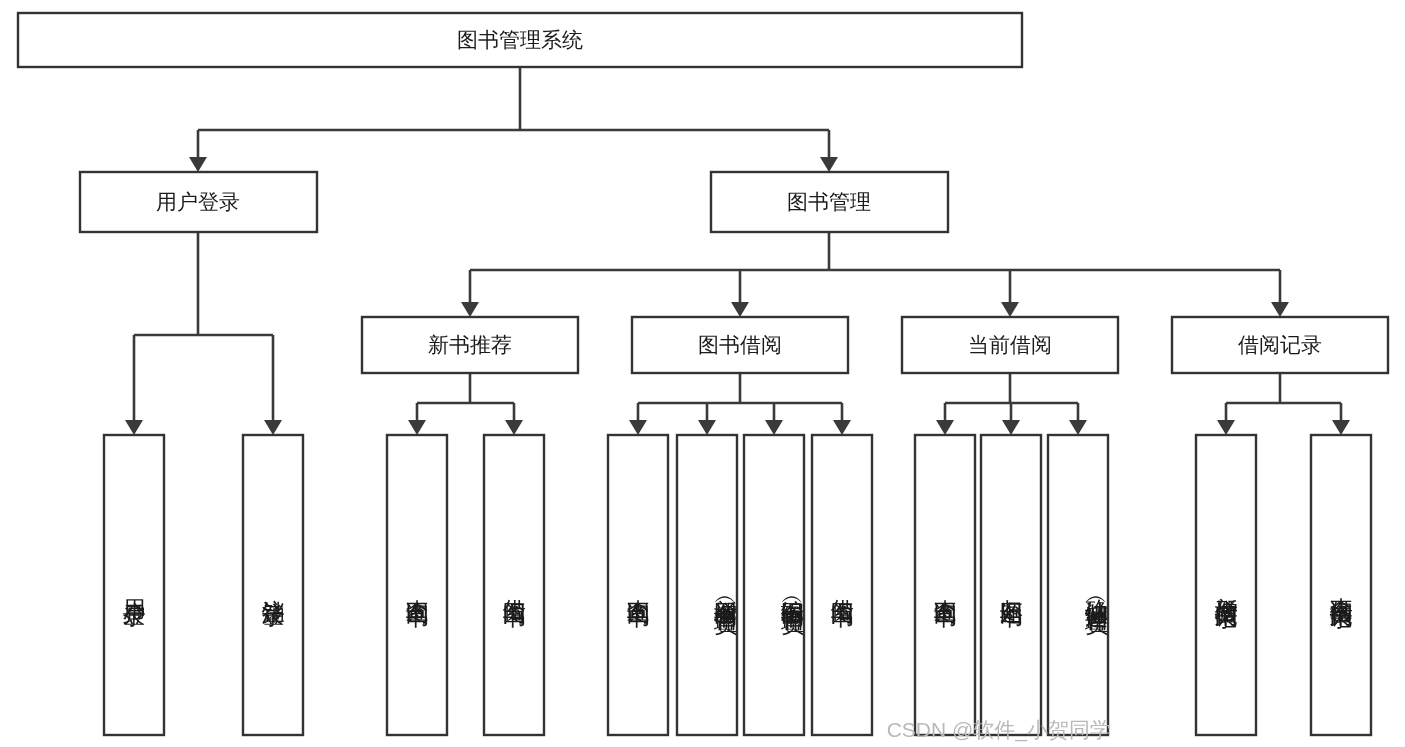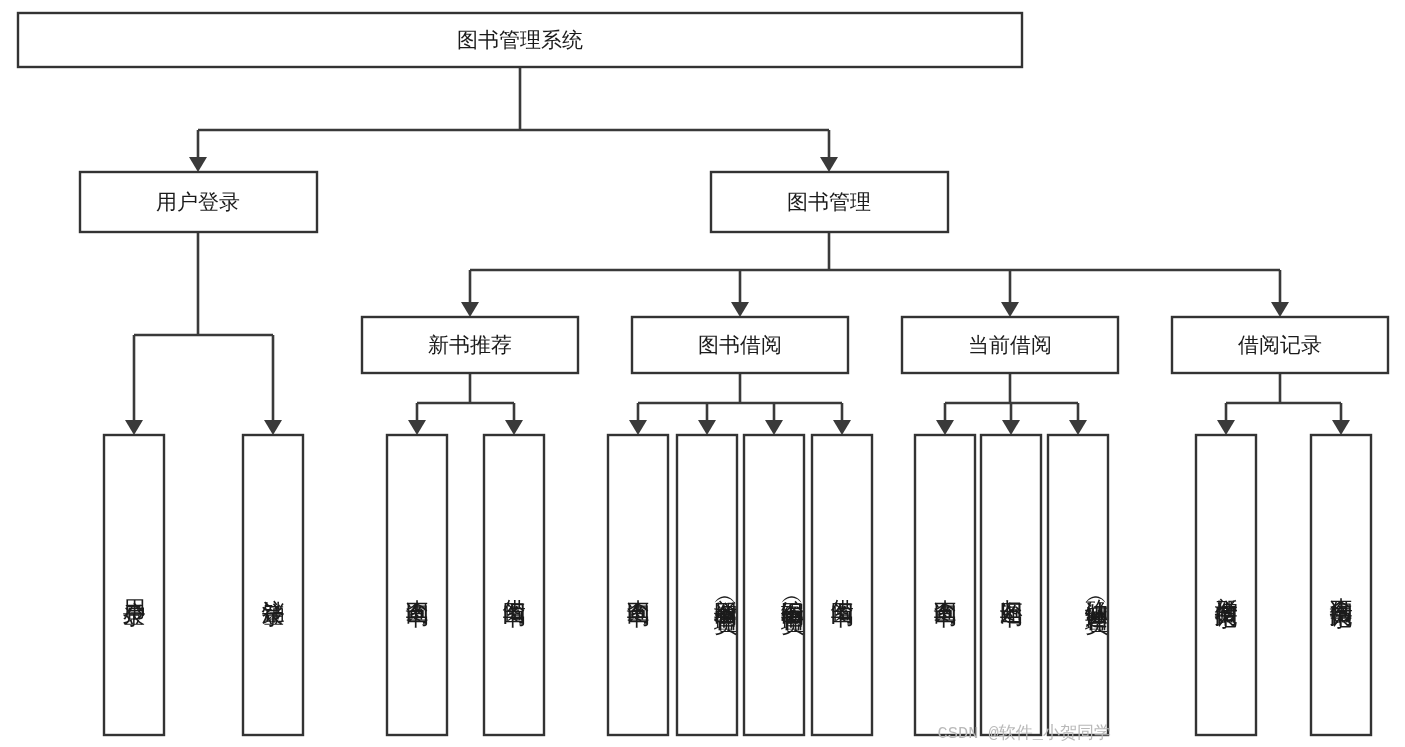--- a/index.html
+++ b/index.html
@@ -63,22 +63,22 @@
     display: flex;
     align-items: center;
     justify-content: center;
     text-align: center;
     user-select: none;
   }
   .watermark {
     position: absolute;
     right: 8px;
     bottom: 3px;
-    font-family: Liberation Mono, monospace;
-    font-size: 17px;
+    font-family: Liberation Sans, sans-serif;
+    font-size: 21px;
     color: #b9b9b9;
     white-space: nowrap;
     user-select: none;
   }
 </style>
 </head>
 <body>
 
 <div id="diagram-root">
 

